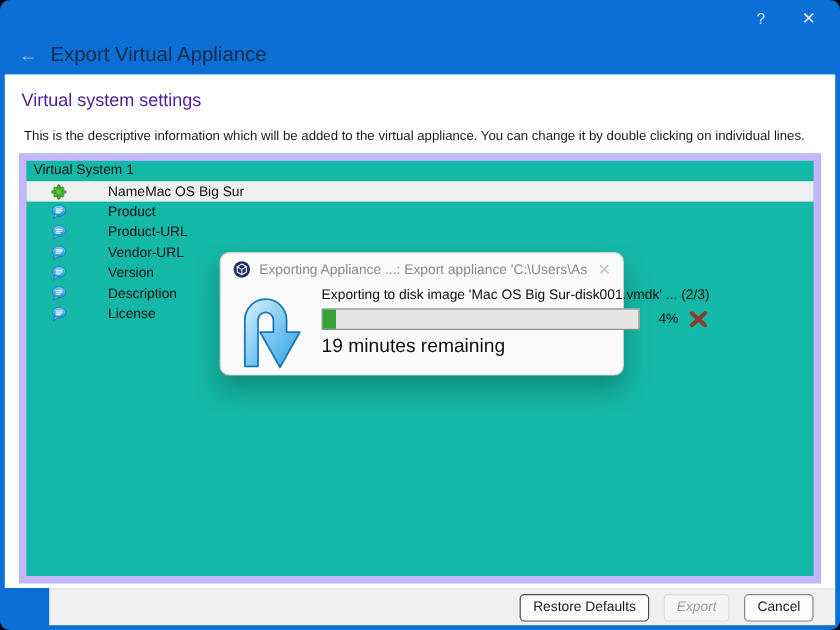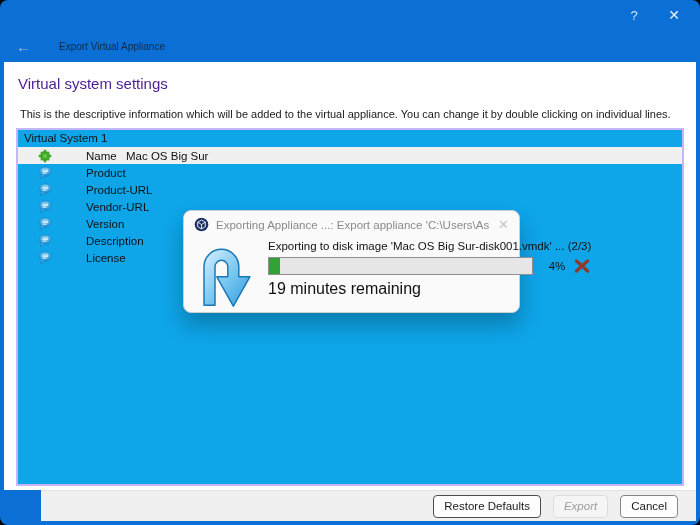--- a/index.html
+++ b/index.html
@@ -8,36 +8,36 @@
   .window { position:absolute; left:0; top:0; width:700px; height:525px;
     background:#0b6fd6; border-radius:8px; overflow:hidden; }
 
   
   .sys-titlebar { height:30px; display:flex; justify-content:flex-end; align-items:center; }
   .sys-btn { width:40px; height:26px; display:flex; align-items:center; justify-content:center;
     color:#d5e4f2; font-size:13px; cursor:default; }
   .sys-btn.close { font-size:14px; color:#e9f1f9; margin-right:6px; }
   .wizard-header { height:32px; display:flex; align-items:center; padding-left:16px; }
   .back-icon { color:#a9bcd2; font-size:15px; width:26px; }
-  .wizard-title { color:#0f2b49; font-size:10px;margin-left:17px; }
+  .wizard-title { color:#0f2b49; font-size:17px; }
 
   
   .content { position:absolute; left:4px; right:4px; top:62px; bottom:35px;
     background:#ffffff; overflow:hidden; }
   .page-heading { color:#4c1d95; font-size:15px; margin:13px 0 0 14px; }
   .page-desc { color:#1a1a1a; font-size:11px; margin:16px 0 0 16px; }
 
   .settings-list { position:absolute; left:12px; right:12px; top:66px; bottom:4px;
-    border:2px solid #c4b5fd; background:#0ea5e9; font-size:11.5px; color:#111; }
+    border:6px solid #c4b5fd; background:#14b8a6; font-size:11.5px; color:#111; }
   .group-row { height:17px; line-height:17px; padding-left:6px; }
   .setting-row { height:17px; display:flex; align-items:center; position:relative; }
   .setting-row.highlight { background:#f0f0f0; }
   .row-icon { width:14px; height:14px; margin-left:20px; flex:0 0 14px; }
   .row-label { margin-left:14px;padding-left:20px; }
-  .row-value { position:absolute; left:108px; }
+  .row-value { position:absolute; left:99px; }
 
   
   .footer { position:absolute; left:4px; right:4px; bottom:4px; height:31px;
     background:#f0f0f0; border-top:1px solid #e3e3e3;
     display:flex; align-items:center; justify-content:flex-end; gap:12px; padding-right:18px;margin-left:37px; }
   .btn { height:23px; padding:0 10px; font-size:11.5px; font-family:"Liberation Sans",sans-serif;
     background:#fdfdfd; color:#1a1a1a; border:1px solid #868686; border-radius:4px; }
   .btn.focused { border-color:#4d4d4d; }
   .btn:disabled { background:#f5f5f5; color:#9d9d9d; border-color:#dcdcdc;font-style:italic; }
 

